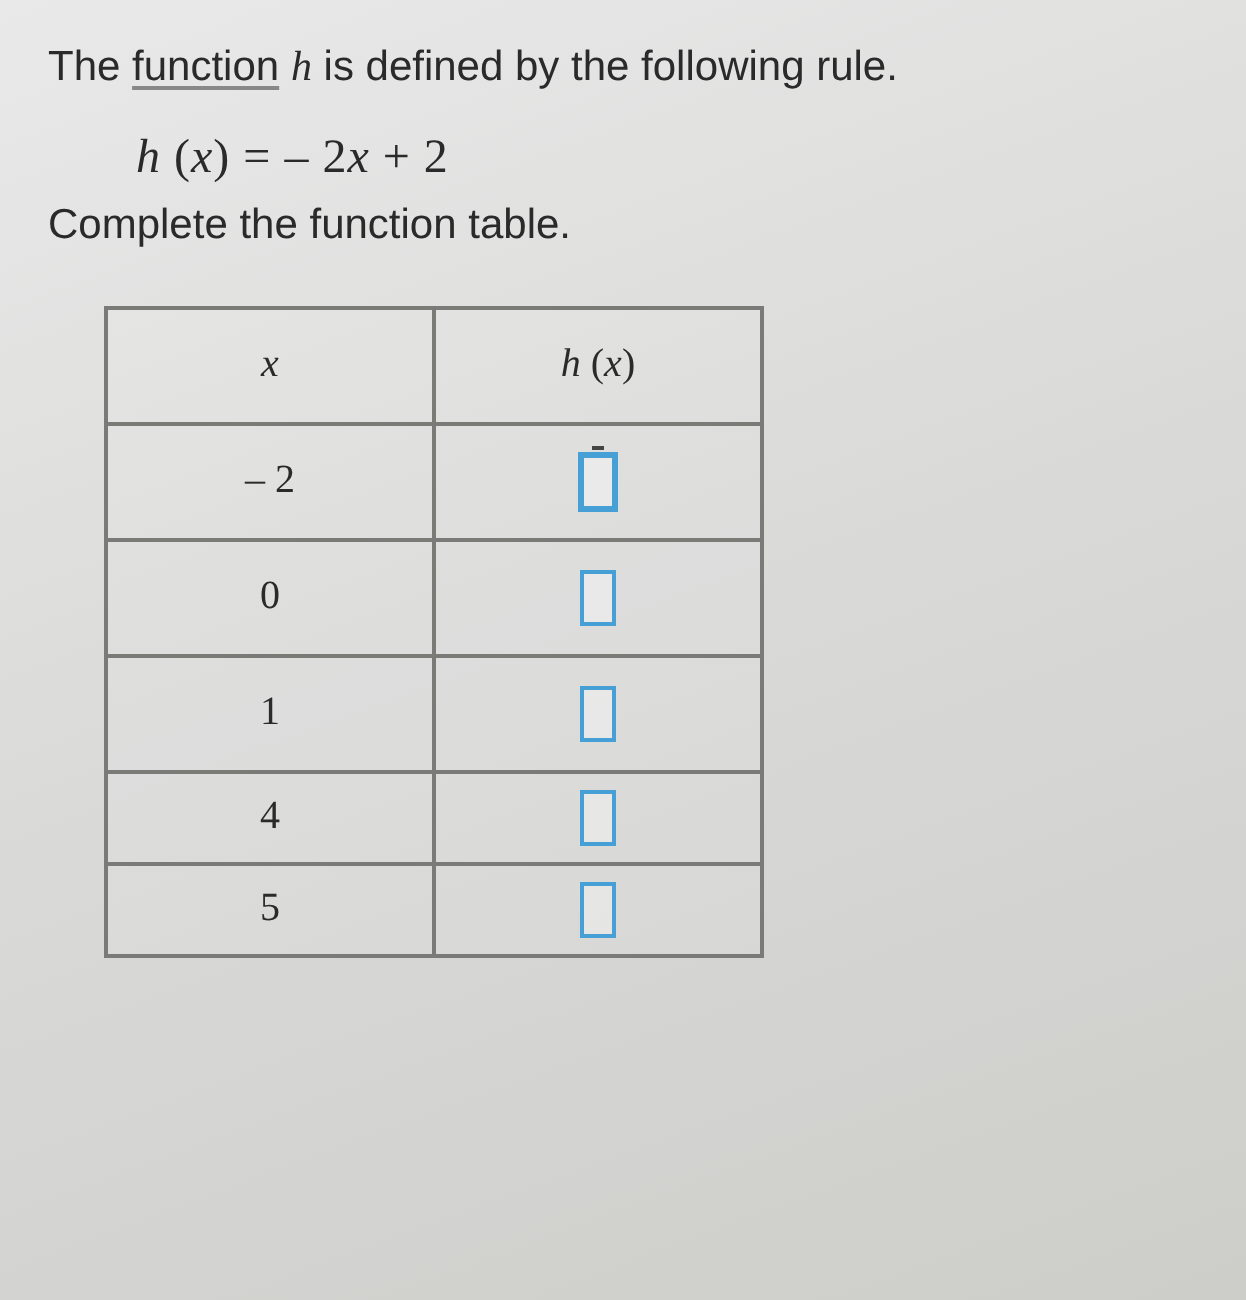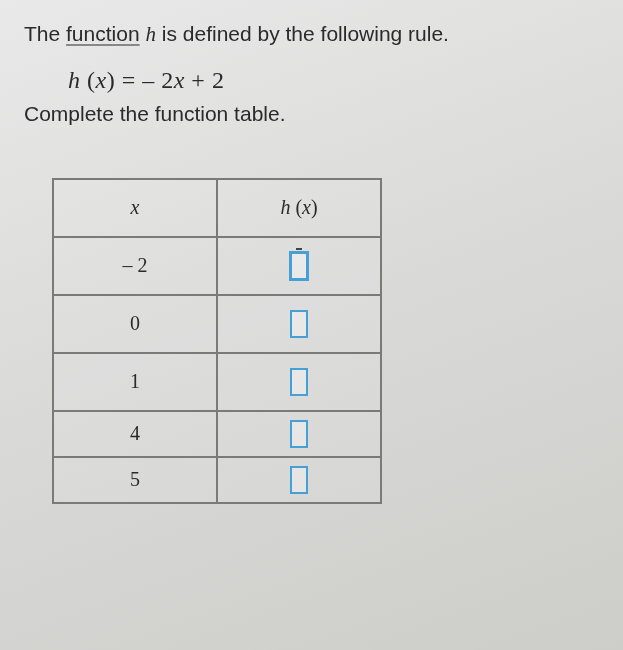--- a/index.html
+++ b/index.html
@@ -16,21 +16,21 @@
     .problem-text { line-height: 1.5; margin-bottom: 16px; }
     .underlined { text-decoration: underline; text-decoration-color: #888; text-underline-offset: 3px; }
     .italic-var { font-style: italic; font-family: 'Times New Roman', serif; }
     .formula {
       font-family: 'Times New Roman', serif;
       font-size: 24px;
       margin: 8px 0 8px 44px;
       letter-spacing: 0.5px;
     }
     .formula .fn { font-style: italic; }
-    .instruction { margin-bottom: 52px; }
+    .instruction { margin-bottom: 28px; }
     table.function-table {
       border-collapse: collapse;
       margin-left: 28px;
       background: rgba(255,255,255,0.08);
     }
     table.function-table th, table.function-table td {
       border: 2px solid #7a7a76;
       text-align: center;
       vertical-align: middle;
       font-family: 'Times New Roman', serif;

